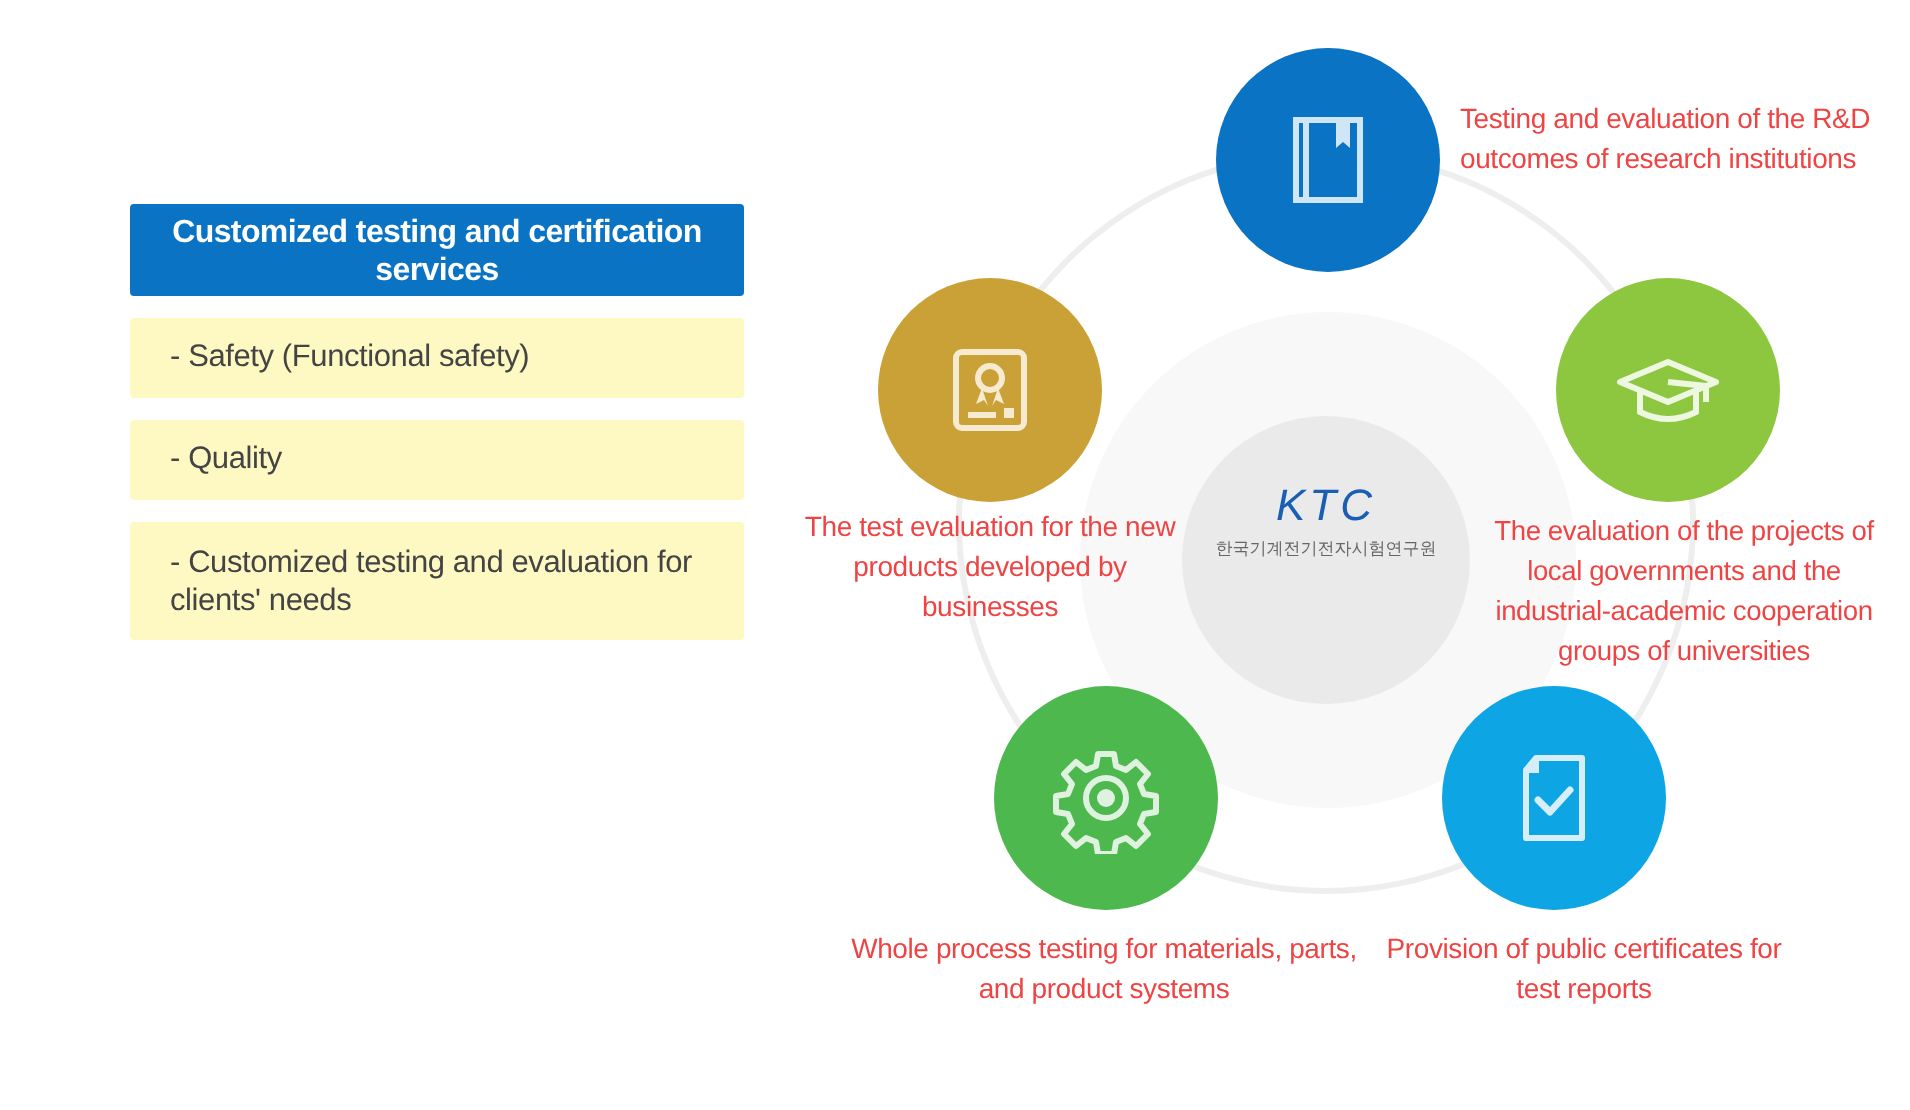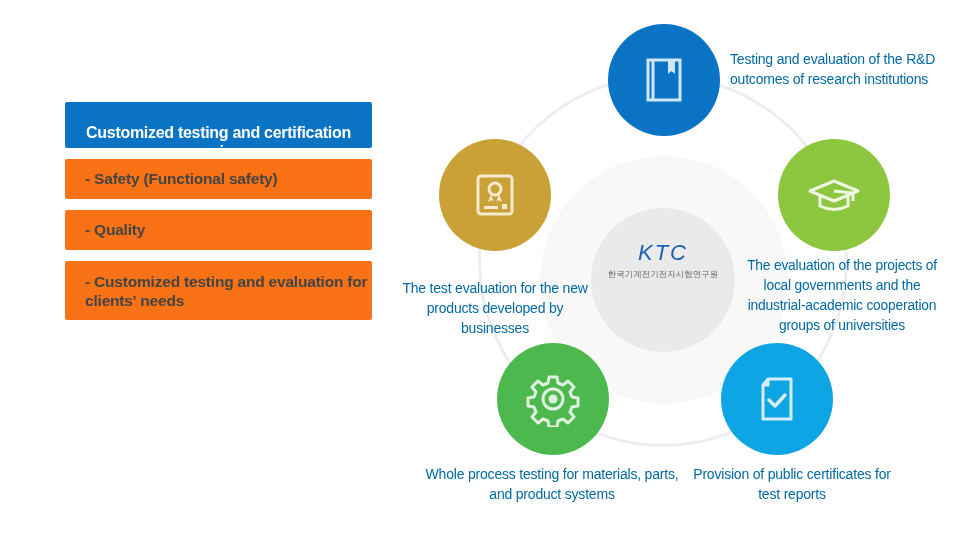--- a/index.html
+++ b/index.html
@@ -1,33 +1,33 @@
 <!DOCTYPE html>
 <html><head>
 <meta charset="utf-8">
 <style>
   html, body { margin:0; padding:0; }
   body { width:955px; height:555px; background:#ffffff; position:relative; overflow:hidden;
          font-family:"Liberation Sans", "DejaVu Sans", sans-serif; color:#444; }
   .left-panel { position:absolute; left:65px; top:102px; width:307px; }
   .panel-header { background:#0a73c4; color:#fff; text-align:center; font-size:16px; font-weight:bold;
-                  line-height:19px; height:46px; box-sizing:border-box; padding-top:21px; border-radius:2px; letter-spacing:-0.3px; }
-  .panel-item { background:#f97316; color:#444; font-size:15.5px; margin-top:11px; height:40px; box-sizing:border-box;
-                padding:0 0 0 20px; display:flex; align-items:center; border-radius:2px; letter-spacing:-0.2px;font-weight:bold; }
+                  line-height:19px; height:46px; box-sizing:border-box; padding-top:5px; border-radius:2px; letter-spacing:-0.3px; }
+  .panel-item { background:#fef9c3; color:#444; font-size:15.5px; margin-top:11px; height:40px; box-sizing:border-box;
+                padding:0 0 0 20px; display:flex; align-items:center; border-radius:2px; letter-spacing:-0.2px; }
   .panel-item.tall { height:59px; line-height:19px; }
   .ring { position:absolute; border-radius:50%; }
   .outer-ring { left:478px; top:75px; width:370px; height:372px; border:3px solid #eeeeee; box-sizing:border-box; }
   .mid-circle { left:540px; top:156px; width:248px; height:248px; background:#f8f8f8; }
   .inner-circle { left:591px; top:208px; width:144px; height:144px; background:#eaeaea; }
   .logo { position:absolute; left:591px; top:240px; width:144px; text-align:center; }
   .logo-mark { font-size:22px; font-weight:normal; font-style:italic; letter-spacing:2px; color:#1a5fb4; }
   .logo-sub { font-size:8.5px; color:#666; margin-top:3px; }
   .node { position:absolute; width:112px; height:112px; border-radius:50%; display:flex; align-items:center; justify-content:center; }
   .node svg { width:56px; height:56px; }
-  .label { position:absolute; font-size:14px; line-height:20px; color:#0369a1; letter-spacing:-0.2px; }
+  .label { position:absolute; font-size:14px; line-height:20px; color:#ef4444; letter-spacing:-0.2px; }
   .label.center { text-align:center; }
 </style>
 </head>
 <body>
 
 <div class="left-panel">
   <div class="panel-header">Customized testing and certification services</div>
   <div class="panel-item">- Safety (Functional safety)</div>
   <div class="panel-item">- Quality</div>
   <div class="panel-item tall">- Customized testing and evaluation for clients' needs</div>
@@ -53,21 +53,21 @@
 
 <div class="node" style="left:439px;top:139px;background:#c9a136;">
   <svg viewBox="0 0 56 56">
     <rect x="11" y="9" width="34" height="38" rx="3" fill="none" stroke="#f6ead0" stroke-width="3"></rect>
     <circle cx="28" cy="22" r="6" fill="none" stroke="#f6ead0" stroke-width="3"></circle>
     <path d="M24 27 L21 35 L25 33 L27 36 Z M32 27 L35 35 L31 33 L29 36 Z" fill="#f6ead0"></path>
     <rect x="17" y="39" width="14" height="3" fill="#f6ead0"></rect>
     <rect x="35" y="37" width="5" height="5" fill="#f6ead0"></rect>
   </svg>
 </div>
-<div class="label center" style="left:395px;top:278px;width:200px;">The test evaluation for the new products developed by businesses</div>
+<div class="label center" style="left:395px;top:253px;width:200px;">The test evaluation for the new products developed by businesses</div>
 
 <div class="node" style="left:778px;top:139px;background:#8dc63f;">
   <svg viewBox="0 0 56 56">
     <path d="M4 24 L28 14 L52 24 L28 34 Z" fill="none" stroke="#eef7e0" stroke-width="3" stroke-linejoin="round"></path>
     <path d="M14 29 L14 39 Q28 46 42 39 L42 29" fill="none" stroke="#eef7e0" stroke-width="3"></path>
     <path d="M28 24 L47 26 L47 34" fill="none" stroke="#eef7e0" stroke-width="3"></path>
   </svg>
 </div>
 <div class="label center" style="left:738px;top:256px;width:208px;font-size:13.8px;">The evaluation of the projects of local governments and the industrial-academic cooperation groups of universities</div>
 

